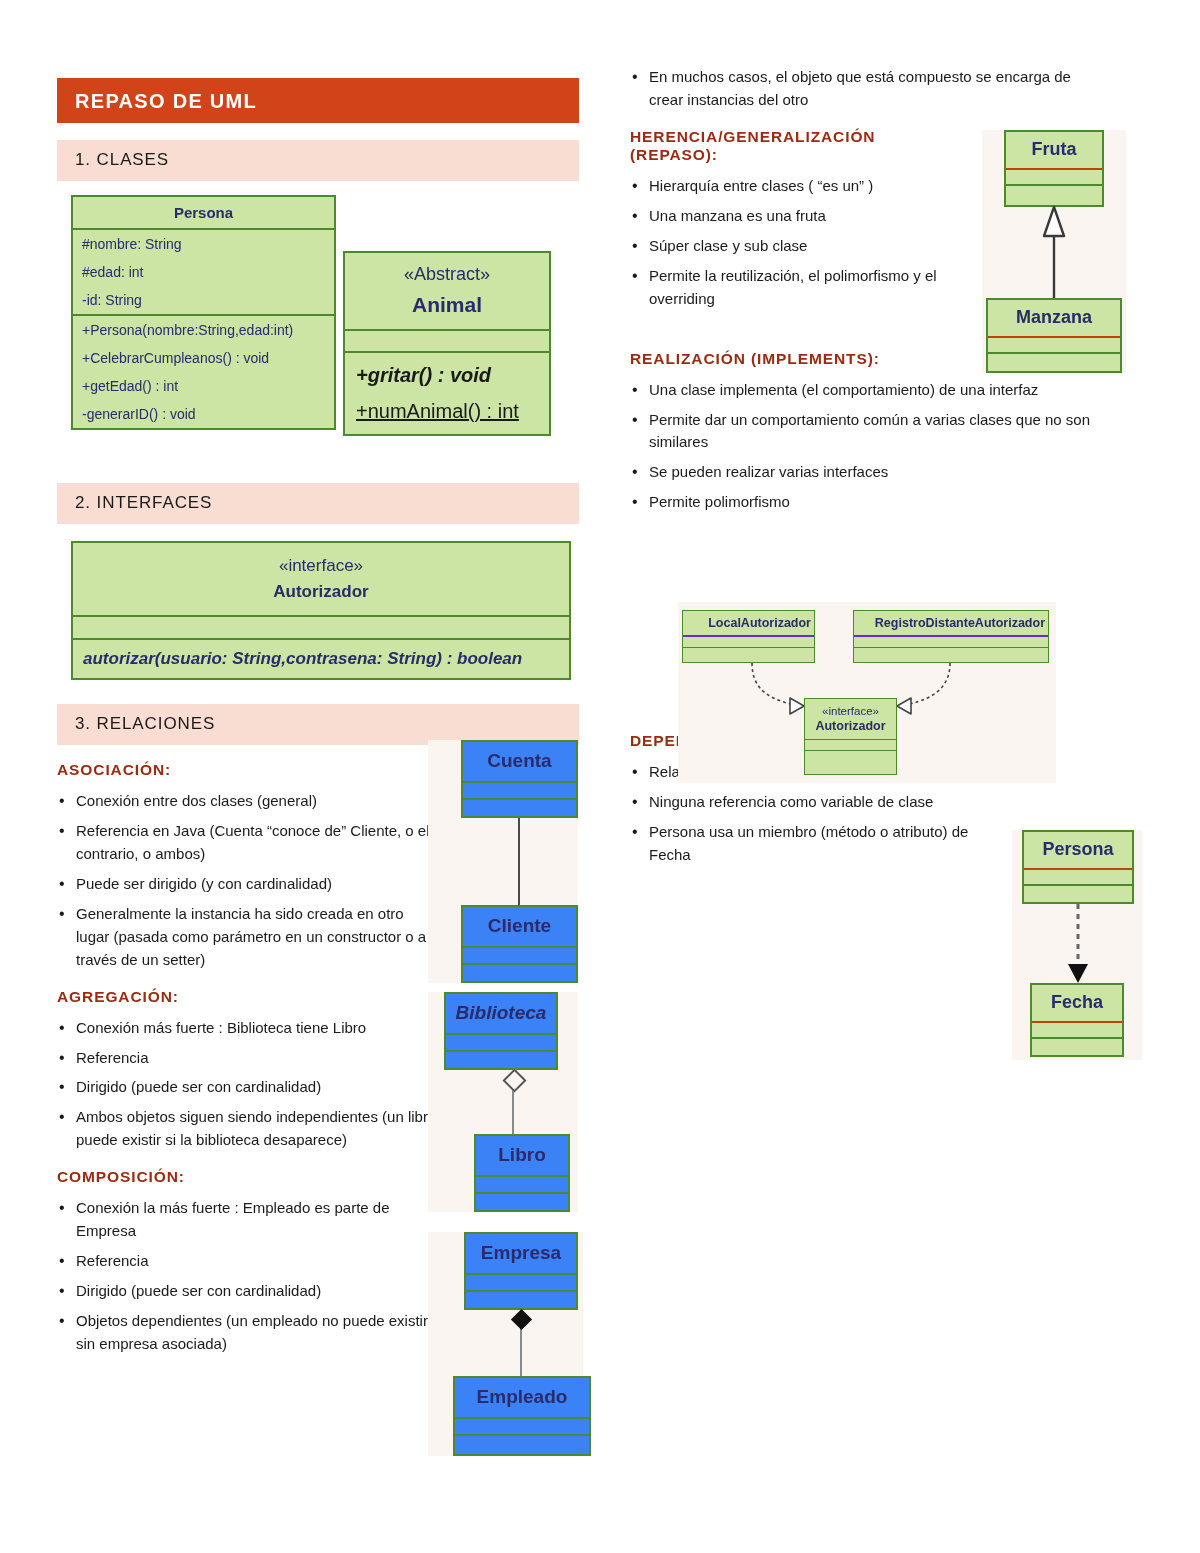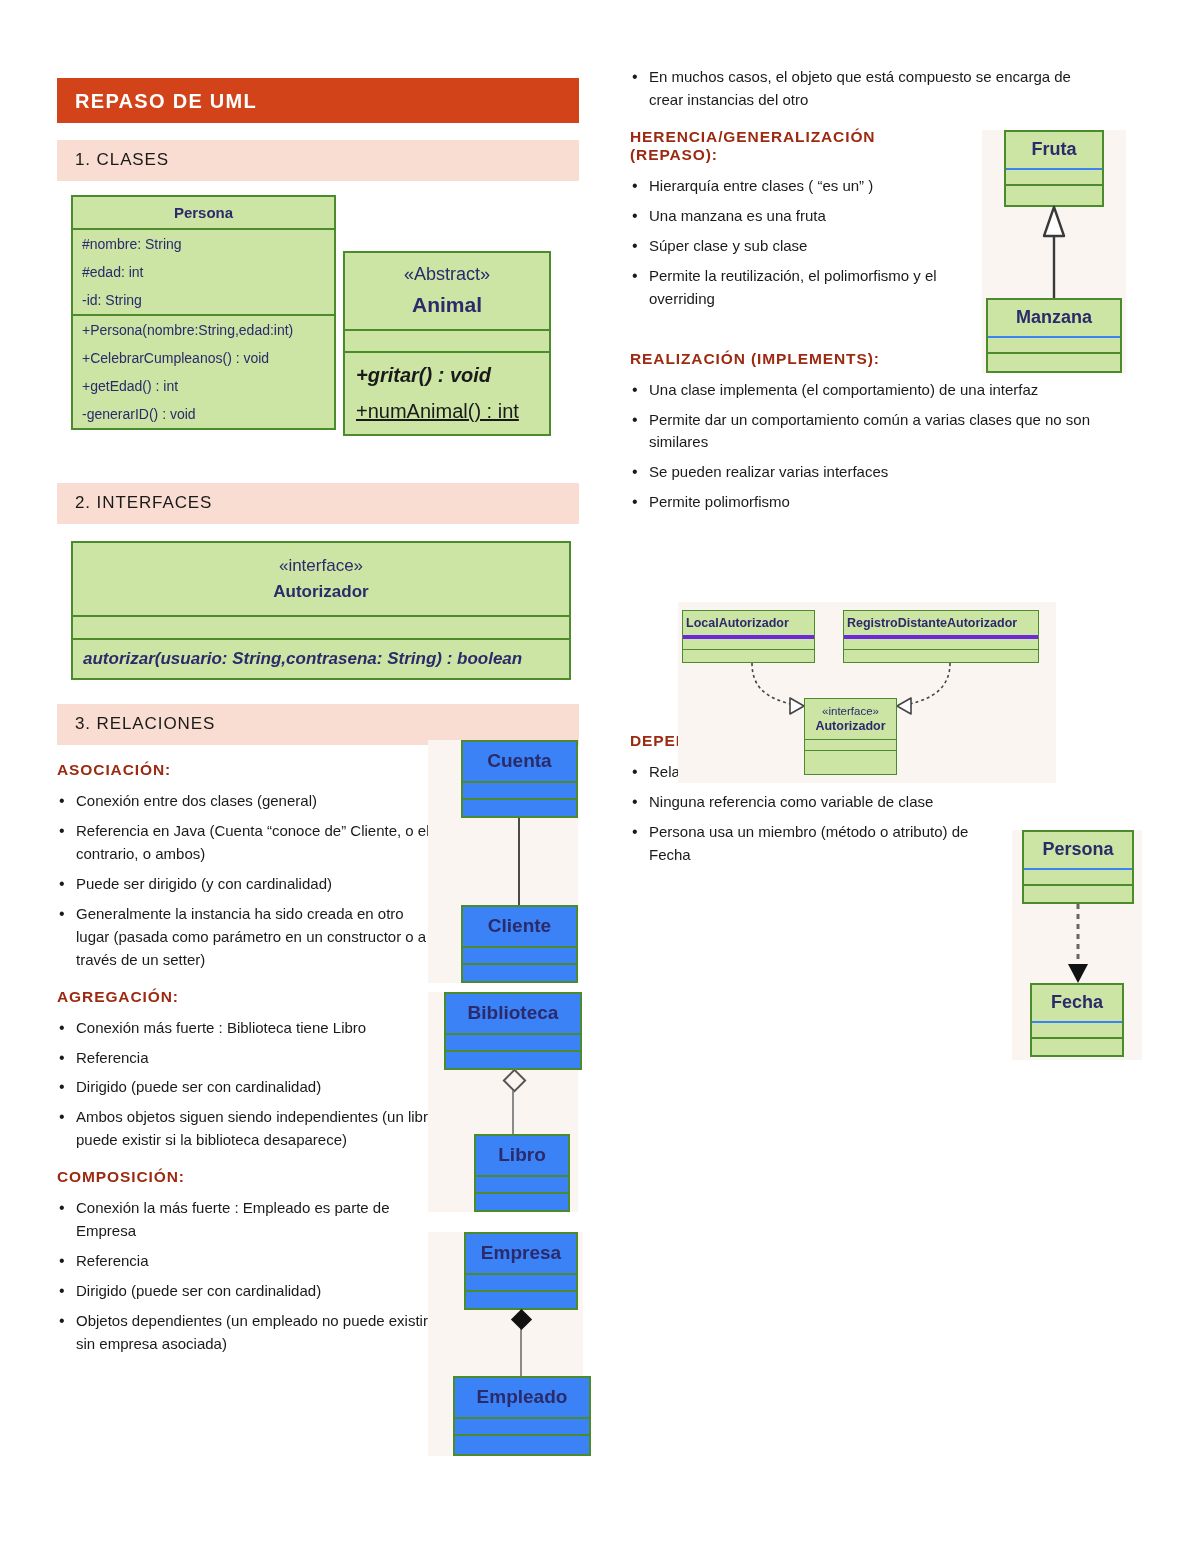--- a/index.html
+++ b/index.html
@@ -230,43 +230,43 @@
     background: #CCE4A4;
     border: 2px solid #4C8B2B;
     box-sizing: border-box;
   }
   .rc-title {
     text-align: center;
     color: #2B2A6B;
     font-weight: bold;
     font-size: 18px;
     padding: 7px 2px 8px;
-    border-bottom: 2px solid #3b82f6;
+    border-bottom: 2px solid #c2410c;
     box-sizing: border-box;
   }
   .rc-strip {
     height: 16px;
     border-bottom: 2px solid #4C8B2B;
     box-sizing: border-box;
   }
   .rc-strip.last { border-bottom: none; }
 
   .impl-box {
     position: absolute;
     background: #CCE4A4;
     border: 1px solid #4C8B2B;
     box-sizing: border-box;
   }
   .impl-title {
-    text-align: left;
+    text-align: right;
     color: #2B2A6B;
     font-weight: bold;
     font-size: 12.5px;
     padding: 5px 3px 5px;
-    border-bottom: 4px solid #6d28d9;
+    border-bottom: 2px solid #6d28d9;
     box-sizing: border-box;
   }
   .impl-strip {
     height: 11px;
     border-bottom: 1px solid #4C8B2B;
     box-sizing: border-box;
   }
   .impl-strip.last { border-bottom: none; }
   .impl-stereo {
     text-align: center;
@@ -387,21 +387,21 @@
     </div>
     <div class="conn" style="left:90px; top:78px; height:87px;"></div>
     <div class="dg-box" style="left:33px; top:165px; width:117px; height:78px;">
       <div class="dg-title">Cliente</div>
       <div class="dg-strip"></div>
       <div class="dg-strip last"></div>
     </div>
   </div>
 
   <div class="diagram-panel" style="left:428px; top:992px; width:150px; height:220px;">
-    <div class="dg-box" style="left:16px; top:0; width:138px; height:78px;">
+    <div class="dg-box" style="left:16px; top:0; width:114px; height:78px;font-style:italic;">
       <div class="dg-title">Biblioteca</div>
       <div class="dg-strip"></div>
       <div class="dg-strip last"></div>
     </div>
     <div class="conn grey" style="left:84px; top:78px; height:64px;"></div>
     <div class="diamond-hollow" style="left:78px; top:80px;"></div>
     <div class="dg-box" style="left:46px; top:142px; width:96px; height:78px;">
       <div class="dg-title">Libro</div>
       <div class="dg-strip"></div>
       <div class="dg-strip last"></div>
@@ -474,21 +474,21 @@
       <div class="rc-strip last"></div>
     </div>
   </div>
 
   <div class="rc-panel" style="left:678px; top:602px; width:378px; height:181px;">
     <div class="impl-box" style="left:4px; top:8px; width:133px; height:53px;">
       <div class="impl-title">LocalAutorizador</div>
       <div class="impl-strip"></div>
       <div class="impl-strip last"></div>
     </div>
-    <div class="impl-box" style="left:165px; top:8px; width:196px; height:53px;">
+    <div class="impl-box" style="left:175px; top:8px; width:196px; height:53px;">
       <div class="impl-title">RegistroDistanteAutorizador</div>
       <div class="impl-strip"></div>
       <div class="impl-strip last"></div>
     </div>
 
     <svg class="overlay" width="378" height="181">
       <path d="M 74 61 C 74 85, 88 96, 113 102" fill="none" stroke="#444" stroke-width="1.6" stroke-dasharray="3,3"></path>
       <polygon points="126,104 112,96 112,112" fill="#ffffff" stroke="#444" stroke-width="1.6" stroke-linejoin="round"></polygon>
       <path d="M 272 61 C 272 85, 256 96, 232 102" fill="none" stroke="#444" stroke-width="1.6" stroke-dasharray="3,3"></path>
       <polygon points="219,104 233,96 233,112" fill="#ffffff" stroke="#444" stroke-width="1.6" stroke-linejoin="round"></polygon>

